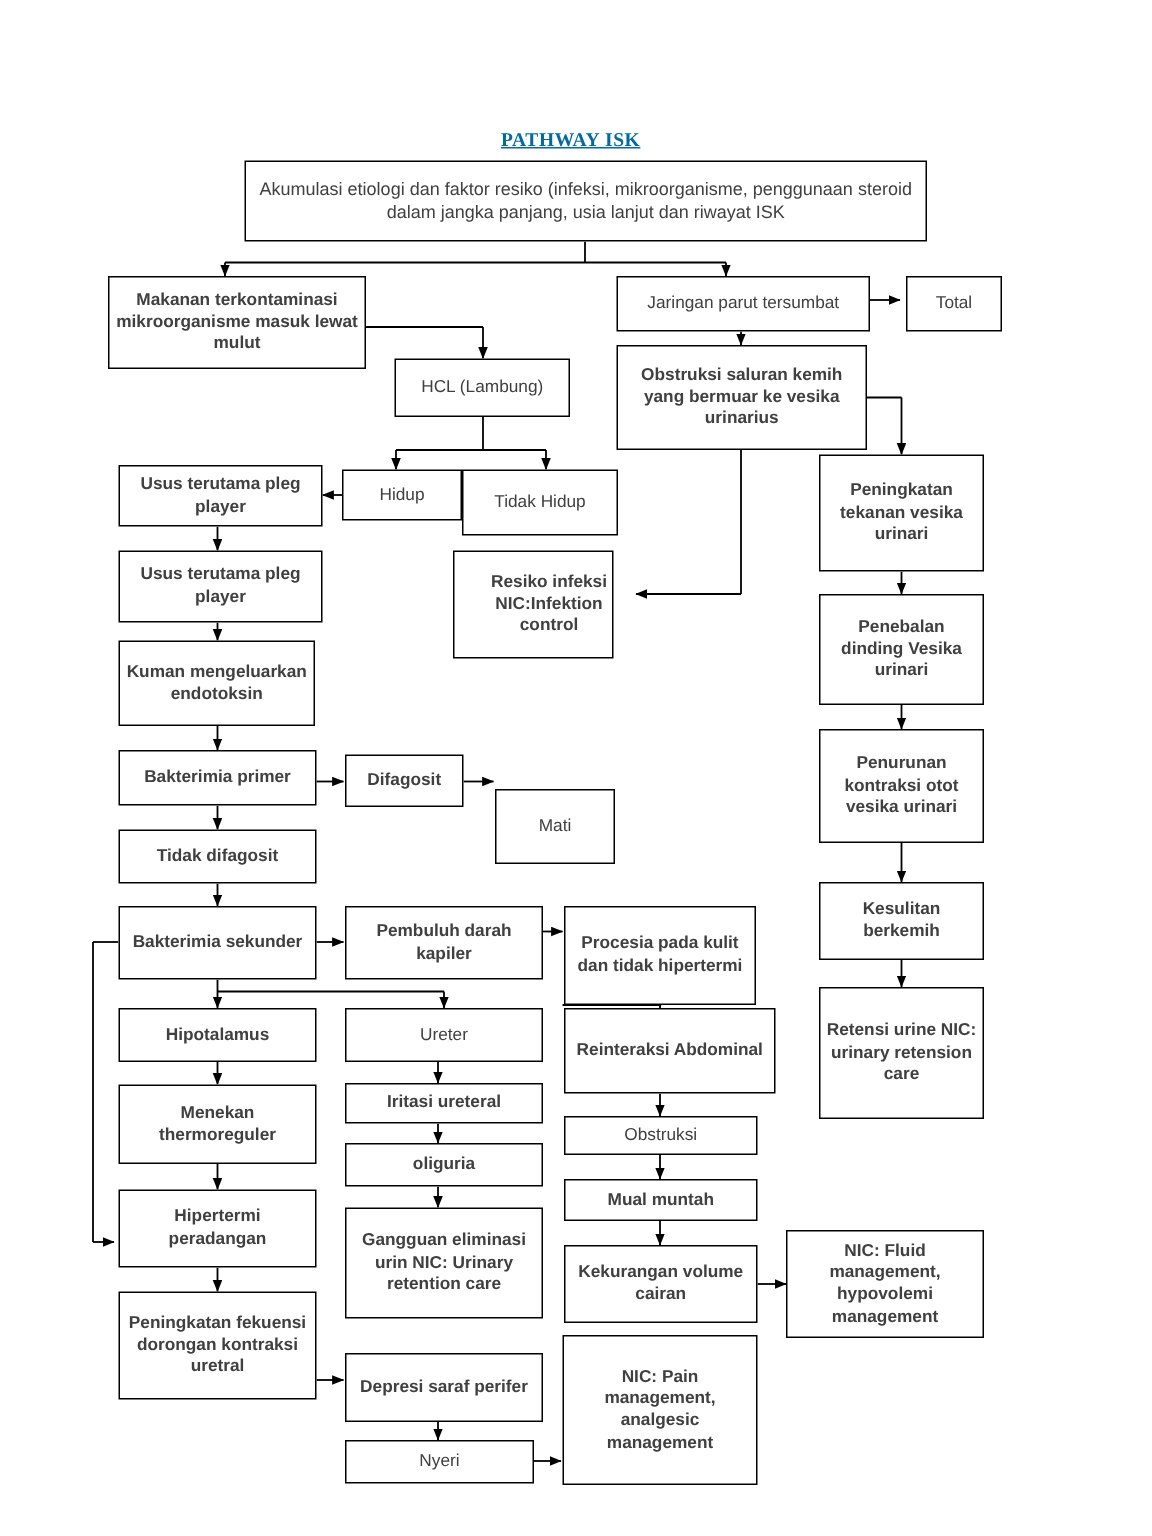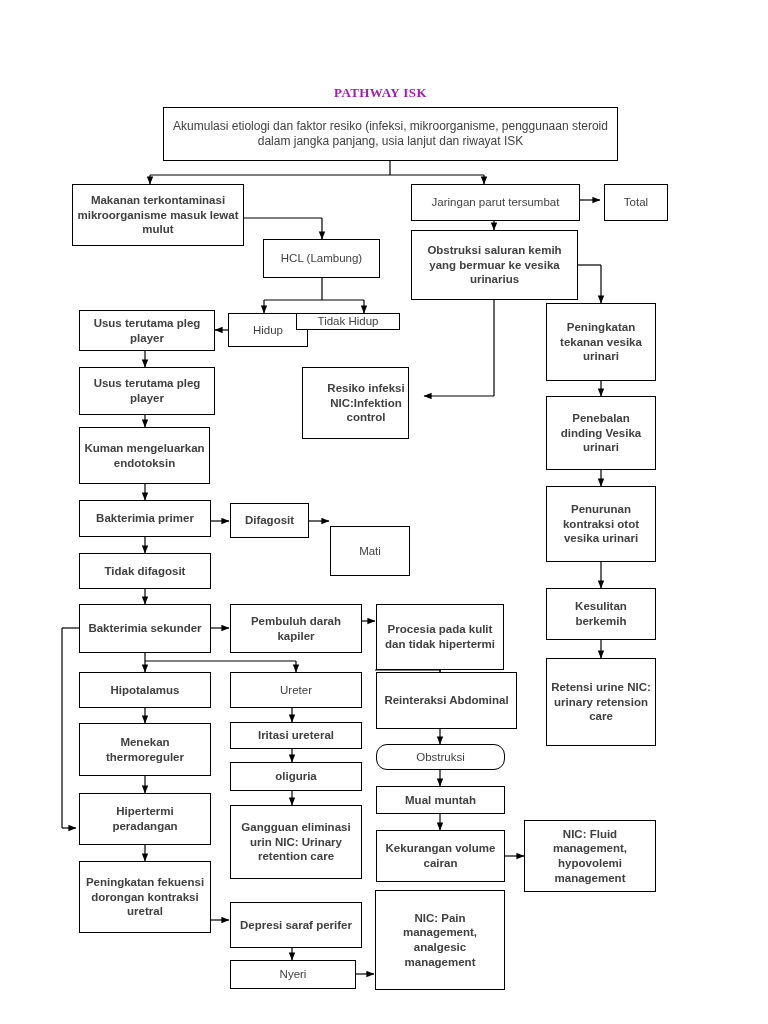--- a/index.html
+++ b/index.html
@@ -24,22 +24,23 @@
     width: 768px;
     height: 1024px;
     pointer-events: none;
   }
   .title {
     position: absolute;
     font-family: "Liberation Serif", serif;
     font-weight: bold;
     font-size: 13px;
     letter-spacing: 0.4px;
-    color: #a21caf;
+    color: #0369a1;
     white-space: nowrap;
+    text-decoration: underline;
   }
   .node {
     position: absolute;
     box-sizing: border-box;
     border: 1.3px solid #000;
     background: #ffffff;
     display: flex;
     align-items: center;
     justify-content: center;
     text-align: center;
@@ -171,21 +172,21 @@
   <div class="node normal" style="left:411px; top:184px; width:169px; height:37px;">Jaringan parut tersumbat</div>
 
   <div class="node normal" style="left:604px; top:184px; width:64px; height:37px;">Total</div>
 
   <div class="node normal" style="left:263px; top:239px; width:117px; height:39px;">HCL (Lambung)</div>
 
   <div class="node" style="left:411px; top:230px; width:167px; height:70px;">Obstruksi saluran kemih yang bermuar ke vesika urinarius</div>
 
   <div class="node normal" style="left:228px; top:313px; width:80px; height:34px;">Hidup</div>
 
-  <div class="node normal" style="left:296px; top:313px; width:104px; height:17px;">Tidak Hidup</div>
+  <div class="node normal" style="left:308px; top:313px; width:104px; height:44px;">Tidak Hidup</div>
 
   <div class="node" style="left:79px; top:310px; width:136px; height:41px;">Usus terutama pleg player</div>
 
   <div class="node" style="left:546px; top:303px; width:110px; height:78px;">Peningkatan tekanan vesika urinari</div>
 
   <div class="node" style="left:79px; top:367px; width:136px; height:48px;">Usus terutama pleg player</div>
 
   <div class="node" style="left:302px; top:367px; width:107px; height:72px;padding-left:24px;">Resiko infeksi NIC:Infektion control</div>
 
   <div class="node" style="left:79px; top:427px; width:131px; height:57px;">Kuman mengeluarkan endotoksin</div>
@@ -215,21 +216,21 @@
   <div class="node normal" style="left:230px; top:672px; width:132px; height:36px;">Ureter</div>
 
   <div class="node" style="left:376px; top:672px; width:141px; height:57px;">Reinteraksi Abdominal</div>
 
   <div class="node" style="left:546px; top:658px; width:110px; height:88px;">Retensi urine NIC: urinary retension care</div>
 
   <div class="node" style="left:79px; top:723px; width:132px; height:53px;">Menekan thermoreguler</div>
 
   <div class="node" style="left:230px; top:722px; width:132px; height:27px;">Iritasi ureteral</div>
 
-  <div class="node normal" style="left:376px; top:744px; width:129px; height:26px;border-radius:11px;">Obstruksi</div>
+  <div class="node normal" style="left:376px; top:744px; width:129px; height:26px;">Obstruksi</div>
 
   <div class="node" style="left:230px; top:762px; width:132px; height:29px;">oliguria</div>
 
   <div class="node" style="left:376px; top:786px; width:129px; height:28px;">Mual muntah</div>
 
   <div class="node" style="left:79px; top:793px; width:132px; height:52px;">Hipertermi peradangan</div>
 
   <div class="node" style="left:230px; top:805px; width:132px; height:74px;">Gangguan eliminasi urin NIC: Urinary retention care</div>
 
   <div class="node" style="left:376px; top:830px; width:129px; height:52px;">Kekurangan volume cairan</div>

